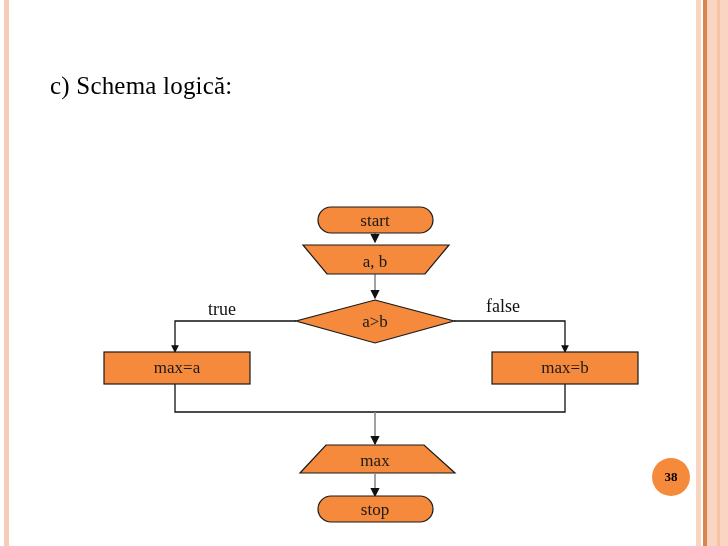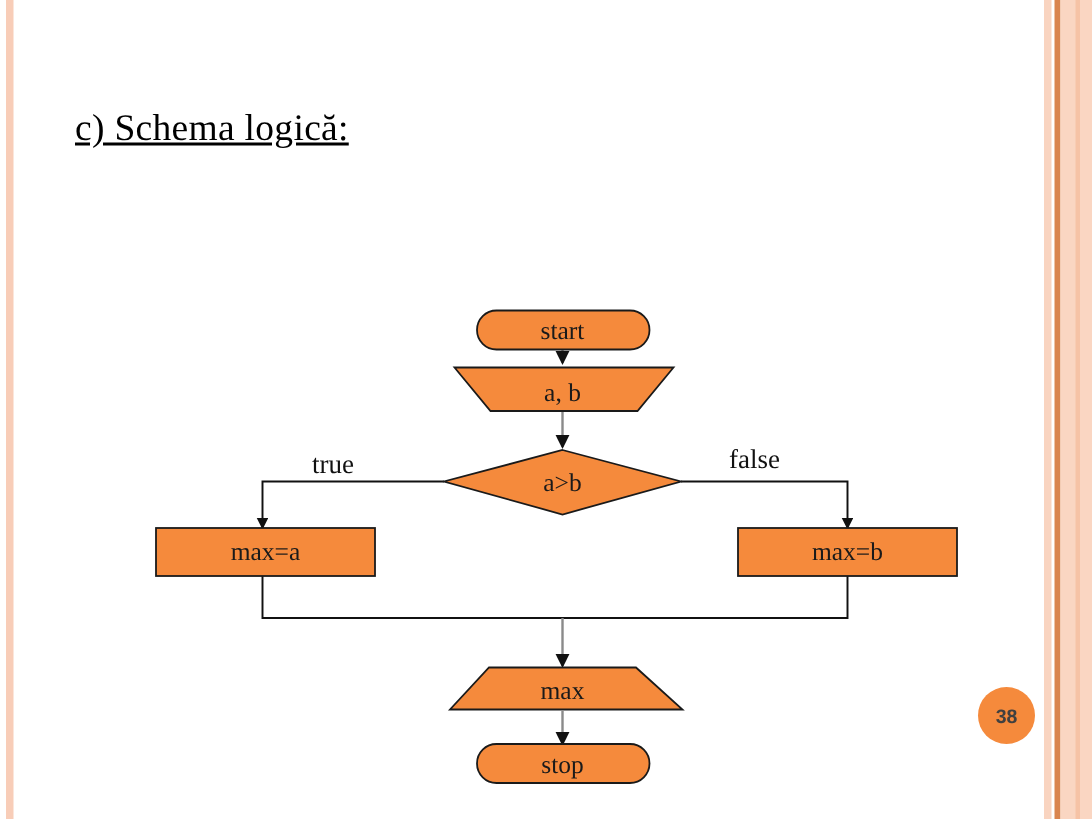--- a/index.html
+++ b/index.html
@@ -34,21 +34,20 @@
 
   
   .title {
     position: absolute;
     left: 50px;
     top: 72px;
     font-size: 25px;
     color: #000000;
     letter-spacing: 0.2px;
     white-space: nowrap;
-    text-decoration: underline;
   }
 
   
   .chart {
     position: absolute;
     left: 0;
     top: 0;
     width: 728px;
     height: 546px;
     border-radius: 18px;
@@ -83,22 +82,22 @@
 
   
   .page-badge {
     position: absolute;
     left: 652px;
     top: 458px;
     width: 38px;
     height: 38px;
     border-radius: 50%;
     background: #f58a3c;
-    color: #404040;
-    font-family: Liberation Sans, sans-serif;
+    color: #000000;
+    font-family: Liberation Serif, serif;
     font-size: 13px;
     font-weight: bold;
     display: flex;
     align-items: center;
     justify-content: center;
   }
 </style>
 </head>
 <body>
 

